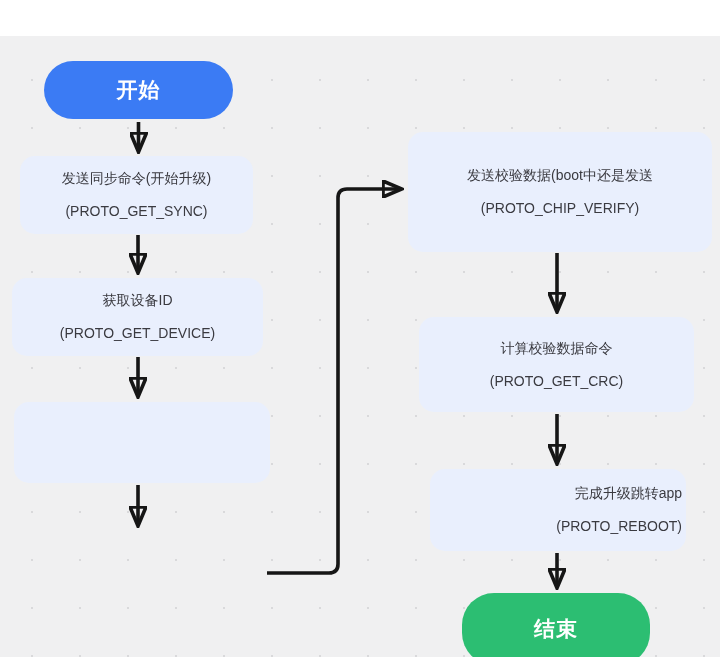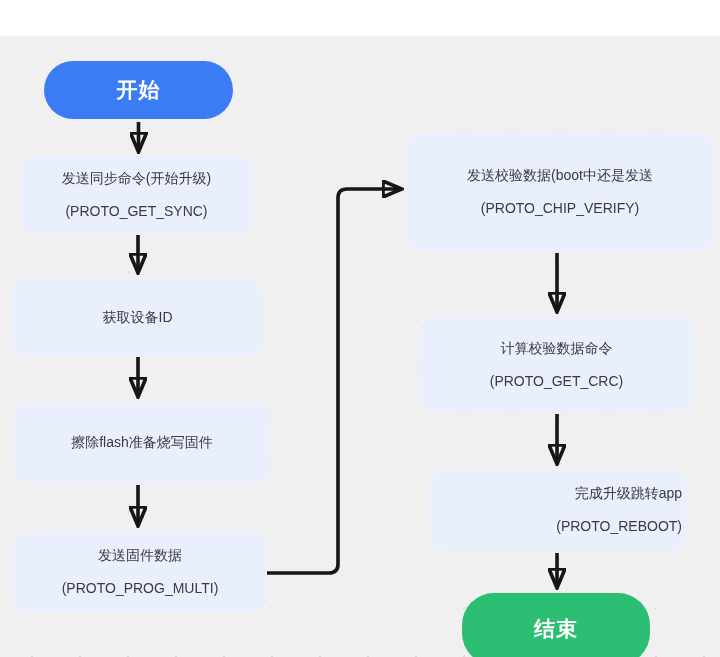--- a/index.html
+++ b/index.html
@@ -93,30 +93,26 @@
     <span>开始</span>
   </div>
 
   <div class="node n0">
     <div>发送同步命令(开始升级)</div>
     <div>(PROTO_GET_SYNC)</div>
   </div>
 
   <div class="node n1">
     <div>获取设备ID</div>
+    <div>(PROTO_GET_DEVICE)</div>
   </div>
 
   <div class="node n2">
-    <div>擦除flash准备烧写固件</div>
   </div>
 
-  <div class="node n3">
-    <div>发送固件数据</div>
-    <div>(PROTO_PROG_MULTI)</div>
-  </div>
 
   <div class="node n4">
     <div>发送校验数据(boot中还是发送</div>
     <div>(PROTO_CHIP_VERIFY)</div>
   </div>
 
   <div class="node n5">
     <div>计算校验数据命令</div>
     <div>(PROTO_GET_CRC)</div>
   </div>

